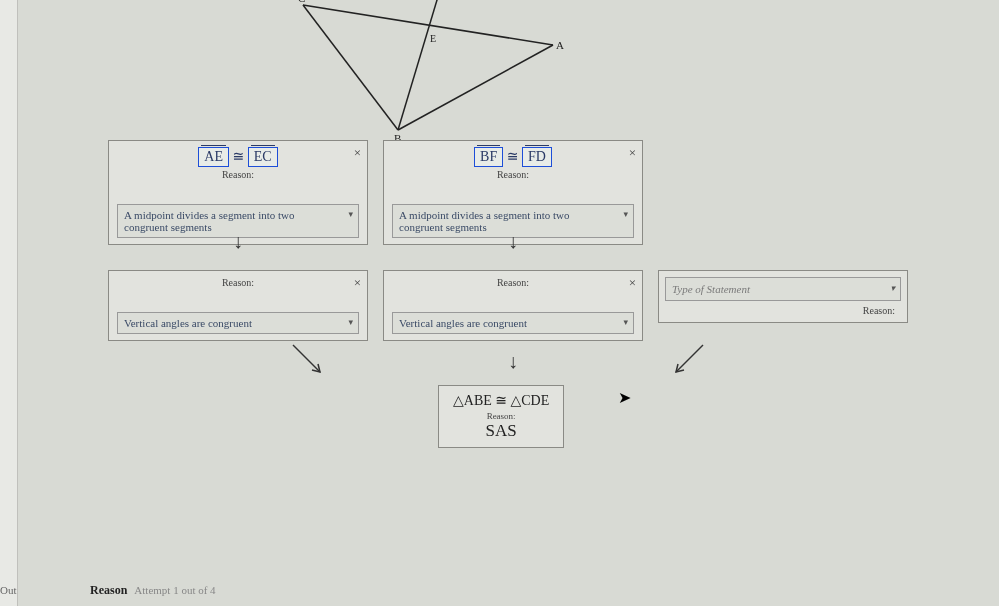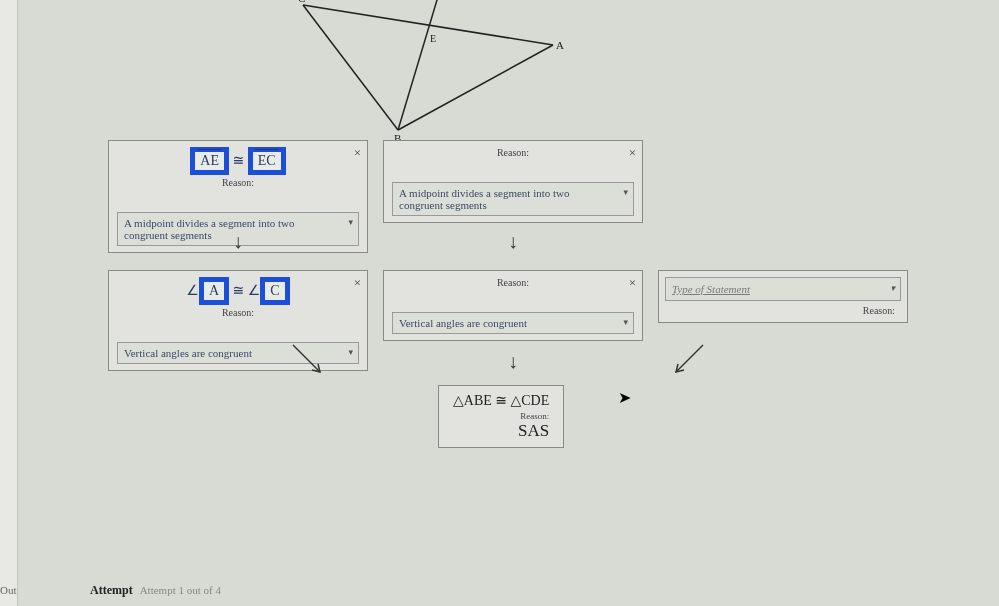--- a/index.html
+++ b/index.html
@@ -60,21 +60,21 @@
     cursor: pointer;
   }
   .stmt-line {
     text-align: center;
     font-size: 14px;
     color: #2a3a66;
     margin-bottom: 2px;
   }
   .stmt-line .seg {
     display: inline-block;
-    border: 5px solid #1d4ed8;
+    border: 1px solid #1d4ed8;
     padding: 1px 5px;
     background: #e8ece8;
     position: relative;
   }
   .stmt-line .seg.overline::before {
     content: "";
     position: absolute;
     left: 2px; right: 2px; top: -3px;
     border-top: 1px solid #2a3a66;
   }
@@ -103,21 +103,20 @@
   }
   .placeholder-dd {
     border: 1px solid #999;
     background: #dcded8;
     font-size: 11px;
     color: #7a7a7a;
     padding: 5px 18px 5px 6px;
     position: relative;
     cursor: pointer;
     font-style: italic;
-    text-decoration: underline;
   }
   .placeholder-dd::after {
     content: "▾";
     position: absolute;
     right: 5px; top: 5px;
     font-size: 9px;
     color: #555;
   }
   .reason-right {
     text-align: right;
@@ -134,21 +133,21 @@
   .arrow-slant {
     position: absolute;
     width: 40px;
     height: 40px;
   }
   .final-box {
     position: absolute;
     border: 1px solid #8a8a85;
     background: #e2e3de;
     padding: 6px 14px;
-    text-align: right;
+    text-align: center;
   }
   .final-stmt {
     font-size: 14px;
     color: #222;
   }
   .final-reason-lbl {
     font-size: 9px;
     color: #444;
     margin-top: 2px;
   }
@@ -206,34 +205,34 @@
         <span class="seg overline">AE</span>
         <span>≅</span>
         <span class="seg overline">EC</span>
       </div>
       <div class="reason-lbl">Reason:</div>
       <div class="reason-dd">A midpoint divides a segment into two congruent segments</div>
     </div>
 
     <div class="box" style="left:275px; top:0; width:260px;">
       <span class="close">×</span>
+      <div class="stmt-line">
+        <span class="seg overline">BF</span>
+        <span>≅</span>
+        <span class="seg overline">FD</span>
+      </div>
       <div class="reason-lbl">Reason:</div>
       <div class="reason-dd">A midpoint divides a segment into two congruent segments</div>
     </div>
 
     <span class="arrow-down" style="left:125px; top:90px;">↓</span>
     <span class="arrow-down" style="left:400px; top:90px;">↓</span>
 
     <div class="box" style="left:0; top:130px; width:260px;">
       <span class="close">×</span>
-      <div class="stmt-line">
-        <span>∠</span><span class="seg">A</span>
-        <span>≅</span>
-        <span>∠</span><span class="seg">C</span>
-      </div>
       <div class="reason-lbl">Reason:</div>
       <div class="reason-dd">Vertical angles are congruent</div>
     </div>
 
     <div class="box" style="left:275px; top:130px; width:260px;">
       <span class="close">×</span>
       <div class="reason-lbl">Reason:</div>
       <div class="reason-dd">Vertical angles are congruent</div>
     </div>
 
@@ -257,15 +256,15 @@
       <div class="final-reason-lbl">Reason:</div>
       <div class="final-reason">SAS</div>
     </div>
 
     <span class="cursor" style="left:510px; top:248px;">➤</span>
 
   </div>
 </div>
 
 <div class="footer">
-  <span class="ans">Attempt</span>
+  <span class="ans">Reason</span>
   <span class="att">Attempt 1 out of 4</span>
 </div>
 
 </body></html>

